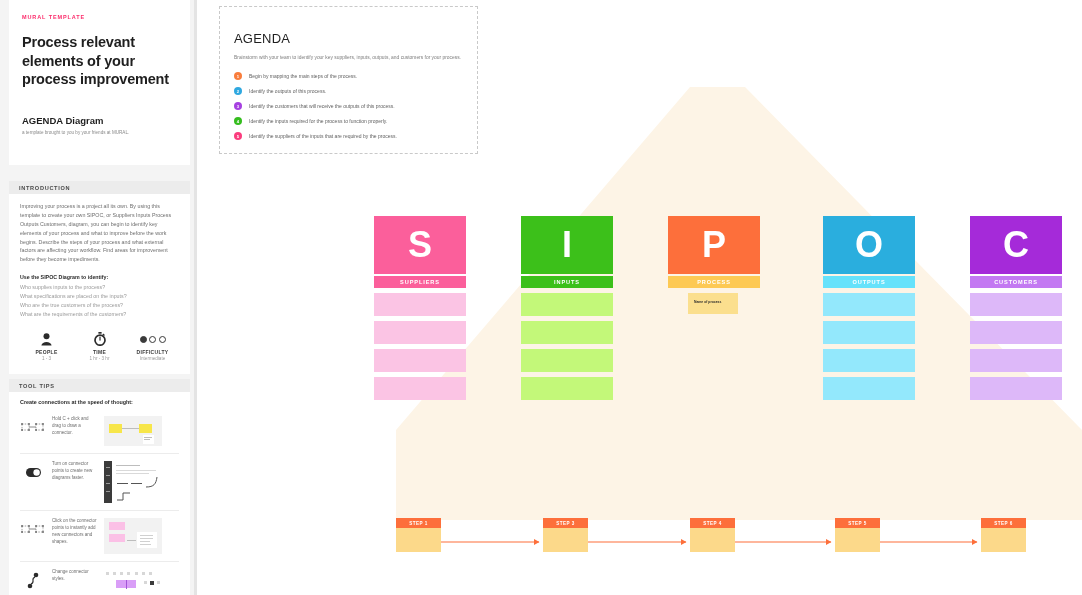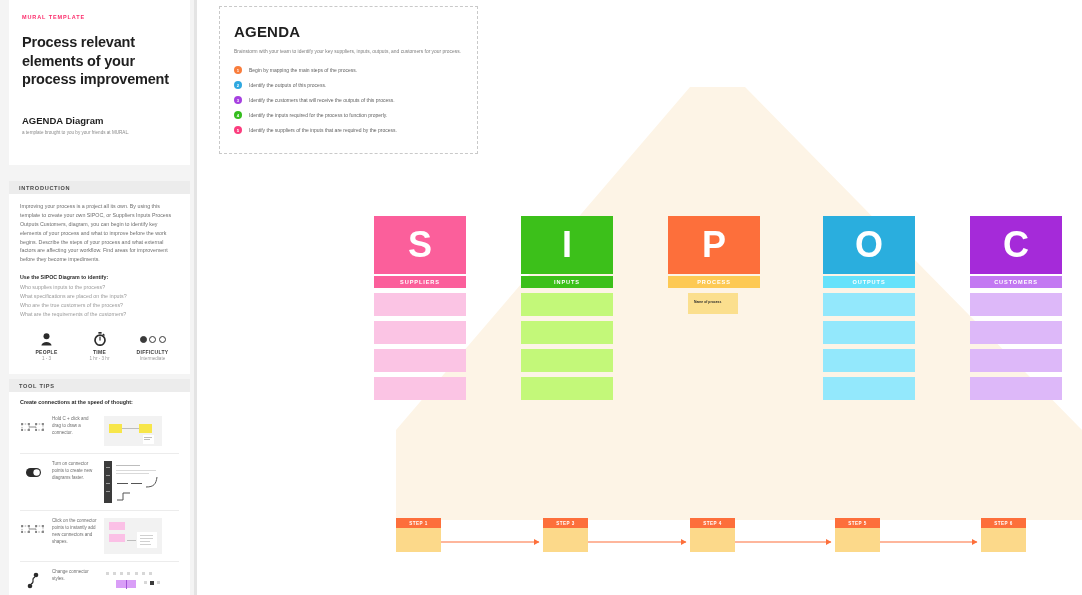--- a/index.html
+++ b/index.html
@@ -85,21 +85,21 @@
   .mini-grey{position:absolute;background:#d7d7d7;}
   .mini-dark{position:absolute;background:#3b3b3b;}
   .mini-white{position:absolute;background:#ffffff;}
 
   
   .agenda{
     position:absolute;left:219px;top:6px;width:259px;height:148px;
     background:#ffffff;border:1px dashed #c9c9c9;box-sizing:border-box;
     padding:12px 14px;
   }
-  .agenda h2{font-size:15px;font-weight:bold;margin:4px 0 8px 0;color:#1f1f1f;letter-spacing:.2px;}
+  .agenda h2{font-size:13px;font-weight:normal;margin:12px 0 8px 0;color:#1f1f1f;letter-spacing:.2px;}
   .agenda .intro{font-size:4.9px;line-height:1.65;color:#7c7c7c;margin:0 0 10px 0;}
   .ag-item{display:flex;align-items:center;gap:7px;margin-bottom:7px;}
   .ag-num{
     width:8px;height:8px;min-width:8px;border-radius:50%;color:#fff;
     font-size:4.2px;font-weight:bold;display:flex;align-items:center;justify-content:center;
   }
   .ag-txt{font-size:5px;color:#5f5f5f;line-height:1.3;}
 
   
   .canvas{position:absolute;left:200px;top:0;width:882px;height:595px;}

